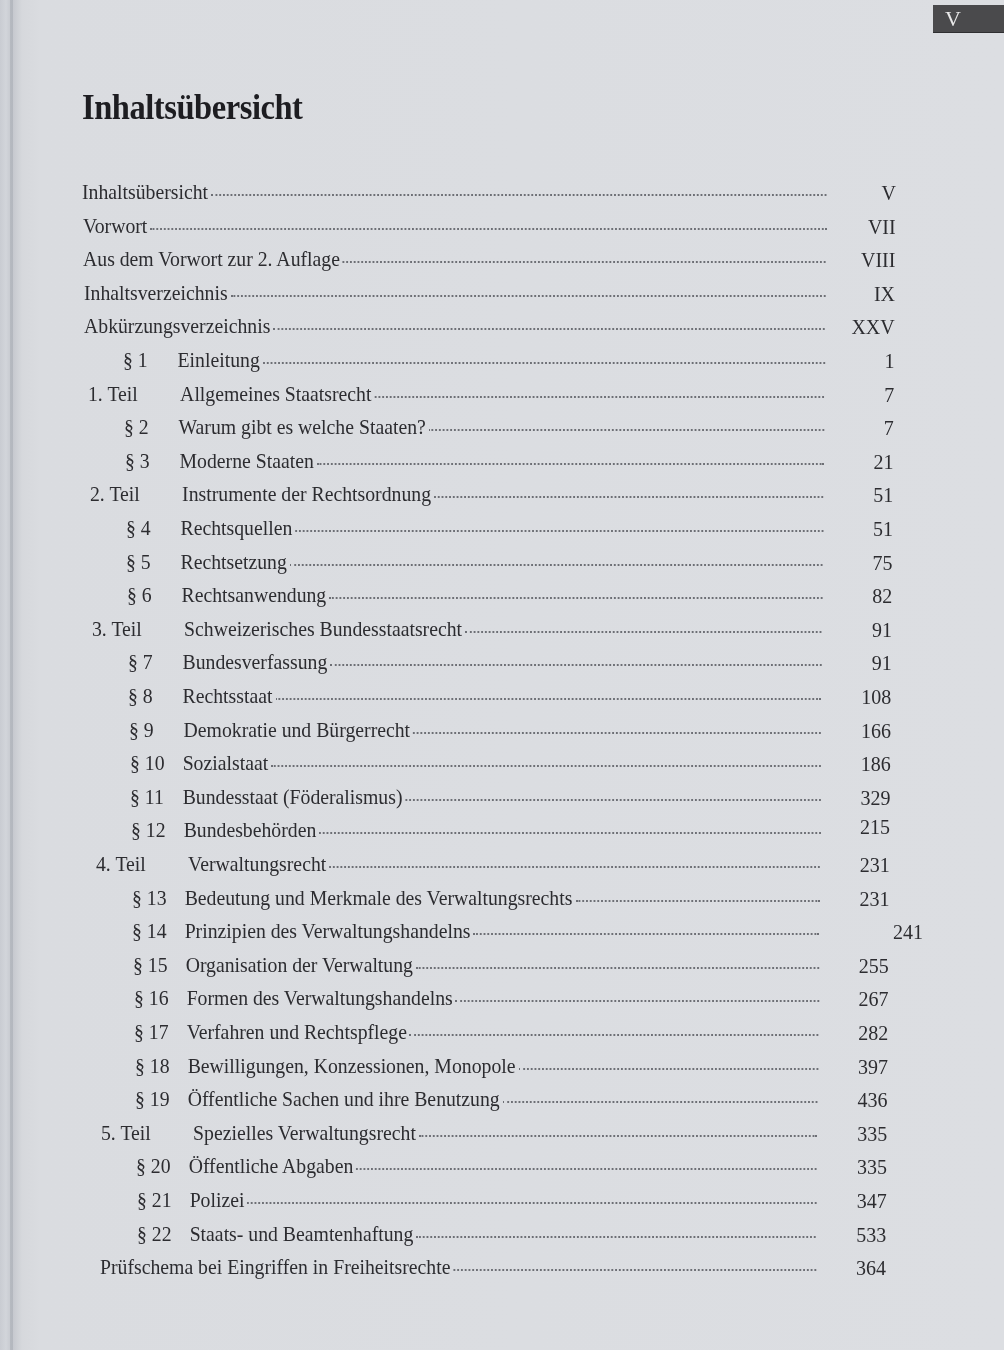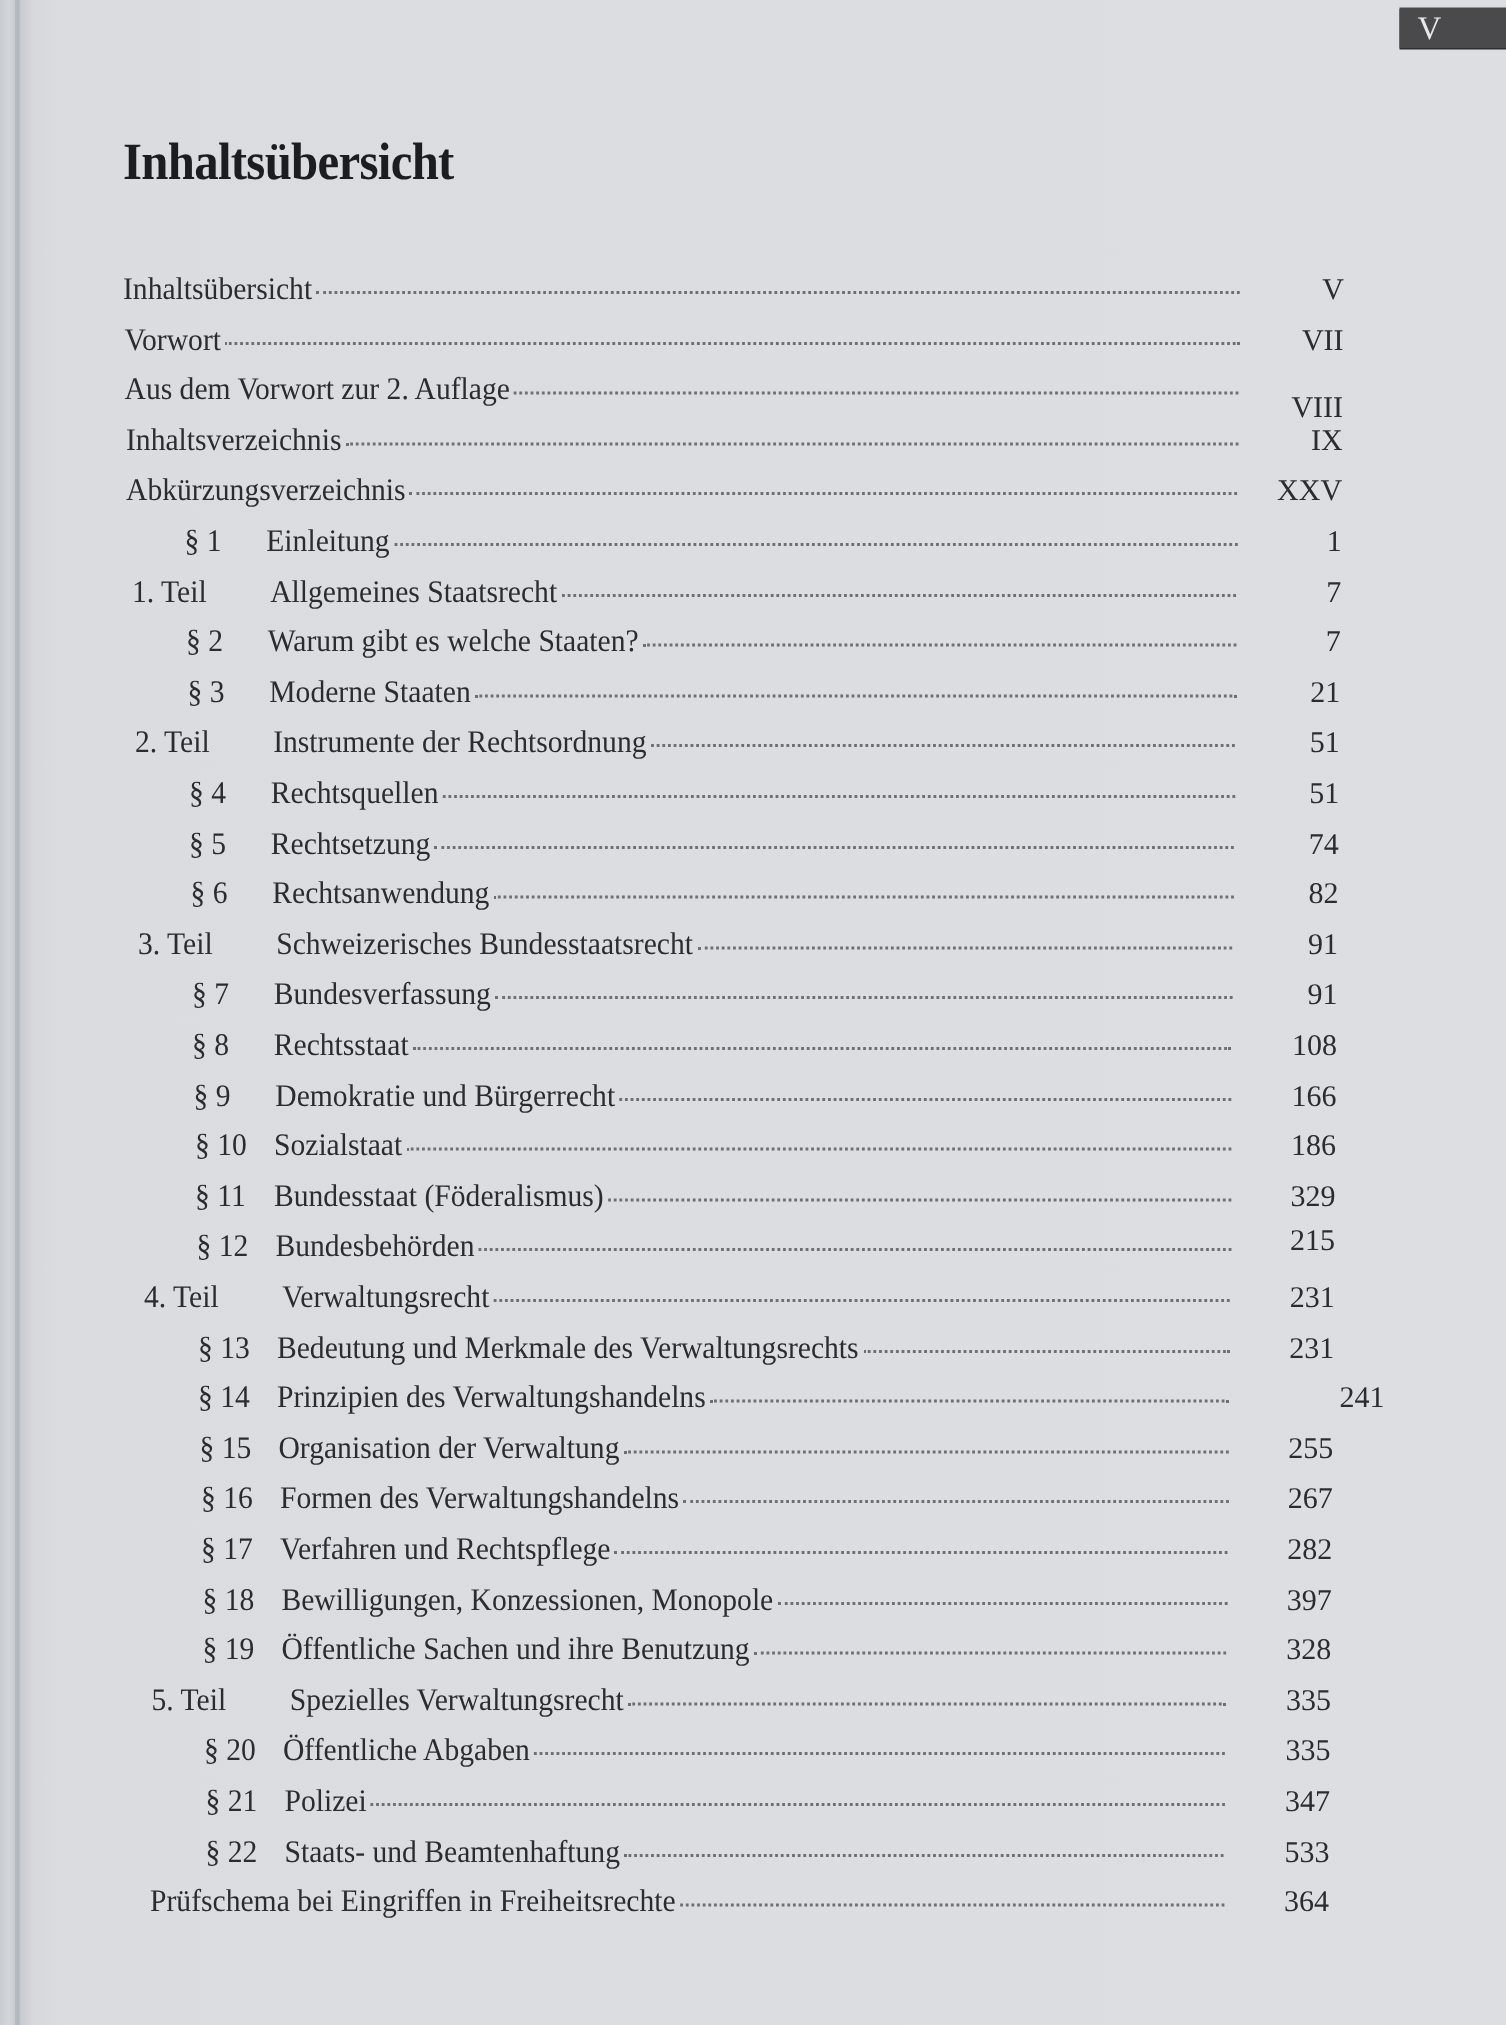--- a/index.html
+++ b/index.html
@@ -110,21 +110,21 @@
       <span class="toc-page" style="top: 182px; left: 816px; width: 80px;">V</span>
       <div class="toc-row" style="top: 213.6px; left: 82.5625px; width: 794.814px;">
         <span class="toc-label">Vorwort</span>
         <span class="toc-leader"></span>
       </div>
       <span class="toc-page" style="top: 215.6px; left: 815.688px; width: 80px;">VII</span>
       <div class="toc-row" style="top: 247.2px; left: 83.125px; width: 793.883px;">
         <span class="toc-label">Aus dem Vorwort zur 2. Auflage</span>
         <span class="toc-leader"></span>
       </div>
-      <span class="toc-page" style="top: 249.2px; left: 815.375px; width: 80px; margin-top: 12px;">VIII</span>
+      <span class="toc-page" style="top: 249.2px; left: 815.375px; width: 80px;">VIII</span>
       <div class="toc-row" style="top: 280.8px; left: 83.6875px; width: 792.952px;">
         <span class="toc-label">Inhaltsverzeichnis</span>
         <span class="toc-leader"></span>
       </div>
       <span class="toc-page" style="top: 282.8px; left: 815.062px; width: 80px;">IX</span>
       <div class="toc-row" style="top: 314.4px; left: 84.25px; width: 792.021px;">
         <span class="toc-label">Abkürzungsverzeichnis</span>
         <span class="toc-leader"></span>
       </div>
       <span class="toc-page" style="top: 316.4px; left: 814.75px; width: 80px;">XXV</span>
@@ -162,21 +162,21 @@
         <span class="toc-num" style="width: 58px;">§ 4</span>
         <span class="toc-label">Rechtsquellen</span>
         <span class="toc-leader"></span>
       </div>
       <span class="toc-page" style="top: 518px; left: 812.875px; width: 80px;">51</span>
       <div class="toc-row" style="top: 549.6px; left: 126.188px; width: 745.08px;">
         <span class="toc-num" style="width: 58px;">§ 5</span>
         <span class="toc-label">Rechtsetzung</span>
         <span class="toc-leader"></span>
       </div>
-      <span class="toc-page" style="top: 551.6px; left: 812.562px; width: 80px;">74</span>
+      <span class="toc-page" style="top: 551.6px; left: 812.562px; width: 80px;">75</span>
       <div class="toc-row" style="top: 583.2px; left: 126.75px; width: 744.149px;">
         <span class="toc-num" style="width: 58px;">§ 6</span>
         <span class="toc-label">Rechtsanwendung</span>
         <span class="toc-leader"></span>
       </div>
       <span class="toc-page" style="top: 585.2px; left: 812.25px; width: 80px;">82</span>
       <div class="toc-row" style="top: 616.8px; left: 92.3125px; width: 780.452px;">
         <span class="toc-num" style="width: 98px;">3. Teil</span>
         <span class="toc-label">Schweizerisches Bundesstaatsrecht</span>
         <span class="toc-leader"></span>
@@ -258,21 +258,21 @@
         <span class="toc-num" style="width: 56px;">§ 18</span>
         <span class="toc-label">Bewilligungen, Konzessionen, Monopole</span>
         <span class="toc-leader"></span>
       </div>
       <span class="toc-page" style="top: 1055.6px; left: 807.875px; width: 80px;">397</span>
       <div class="toc-row" style="top: 1087.2px; left: 135.188px; width: 730.186px;">
         <span class="toc-num" style="width: 56px;">§ 19</span>
         <span class="toc-label">Öffentliche Sachen und ihre Benutzung</span>
         <span class="toc-leader"></span>
       </div>
-      <span class="toc-page" style="top: 1089.2px; left: 807.562px; width: 80px;">328</span>
+      <span class="toc-page" style="top: 1089.2px; left: 807.562px; width: 80px;">436</span>
       <div class="toc-row" style="top: 1120.8px; left: 100.75px; width: 766.489px;">
         <span class="toc-num" style="width: 98px;">5. Teil</span>
         <span class="toc-label">Spezielles Verwaltungsrecht</span>
         <span class="toc-leader"></span>
       </div>
       <span class="toc-page" style="top: 1122.8px; left: 807.25px; width: 80px;">335</span>
       <div class="toc-row" style="top: 1154.4px; left: 136.312px; width: 728.324px;">
         <span class="toc-num" style="width: 56px;">§ 20</span>
         <span class="toc-label">Öffentliche Abgaben</span>
         <span class="toc-leader"></span>

